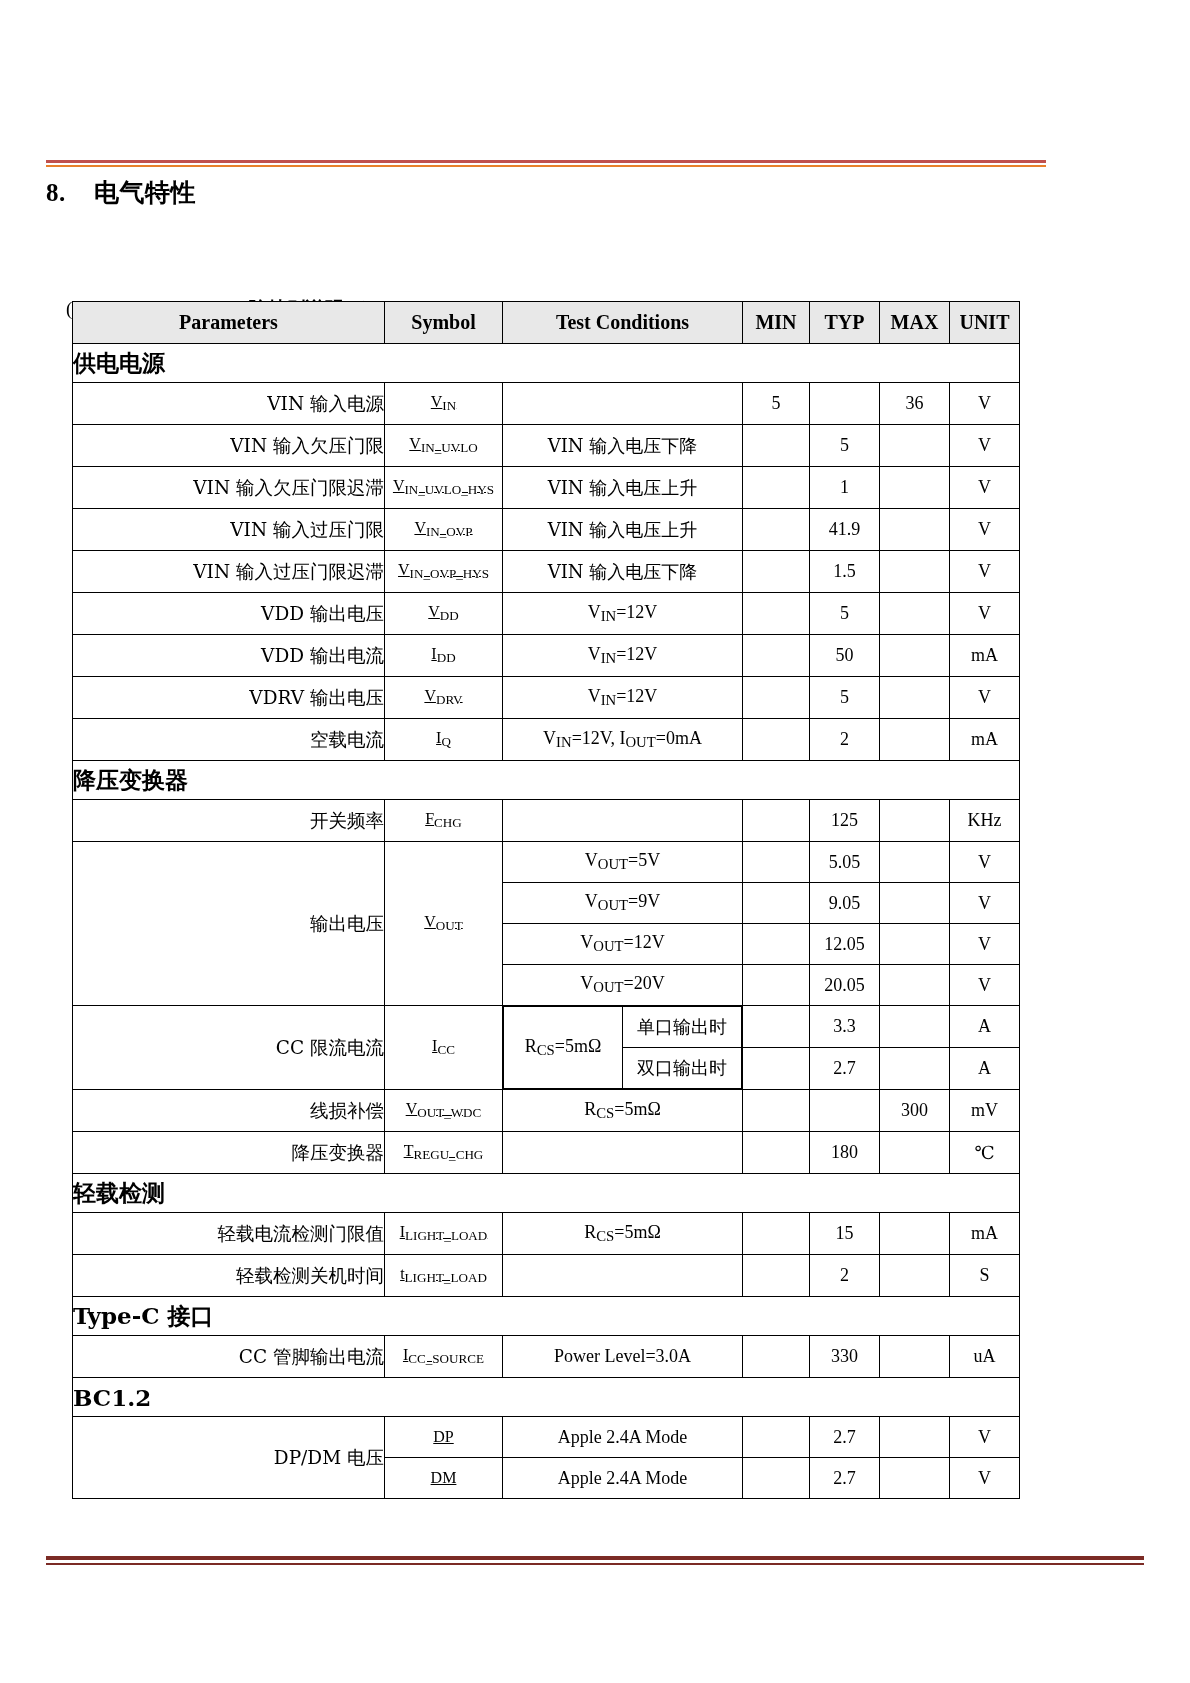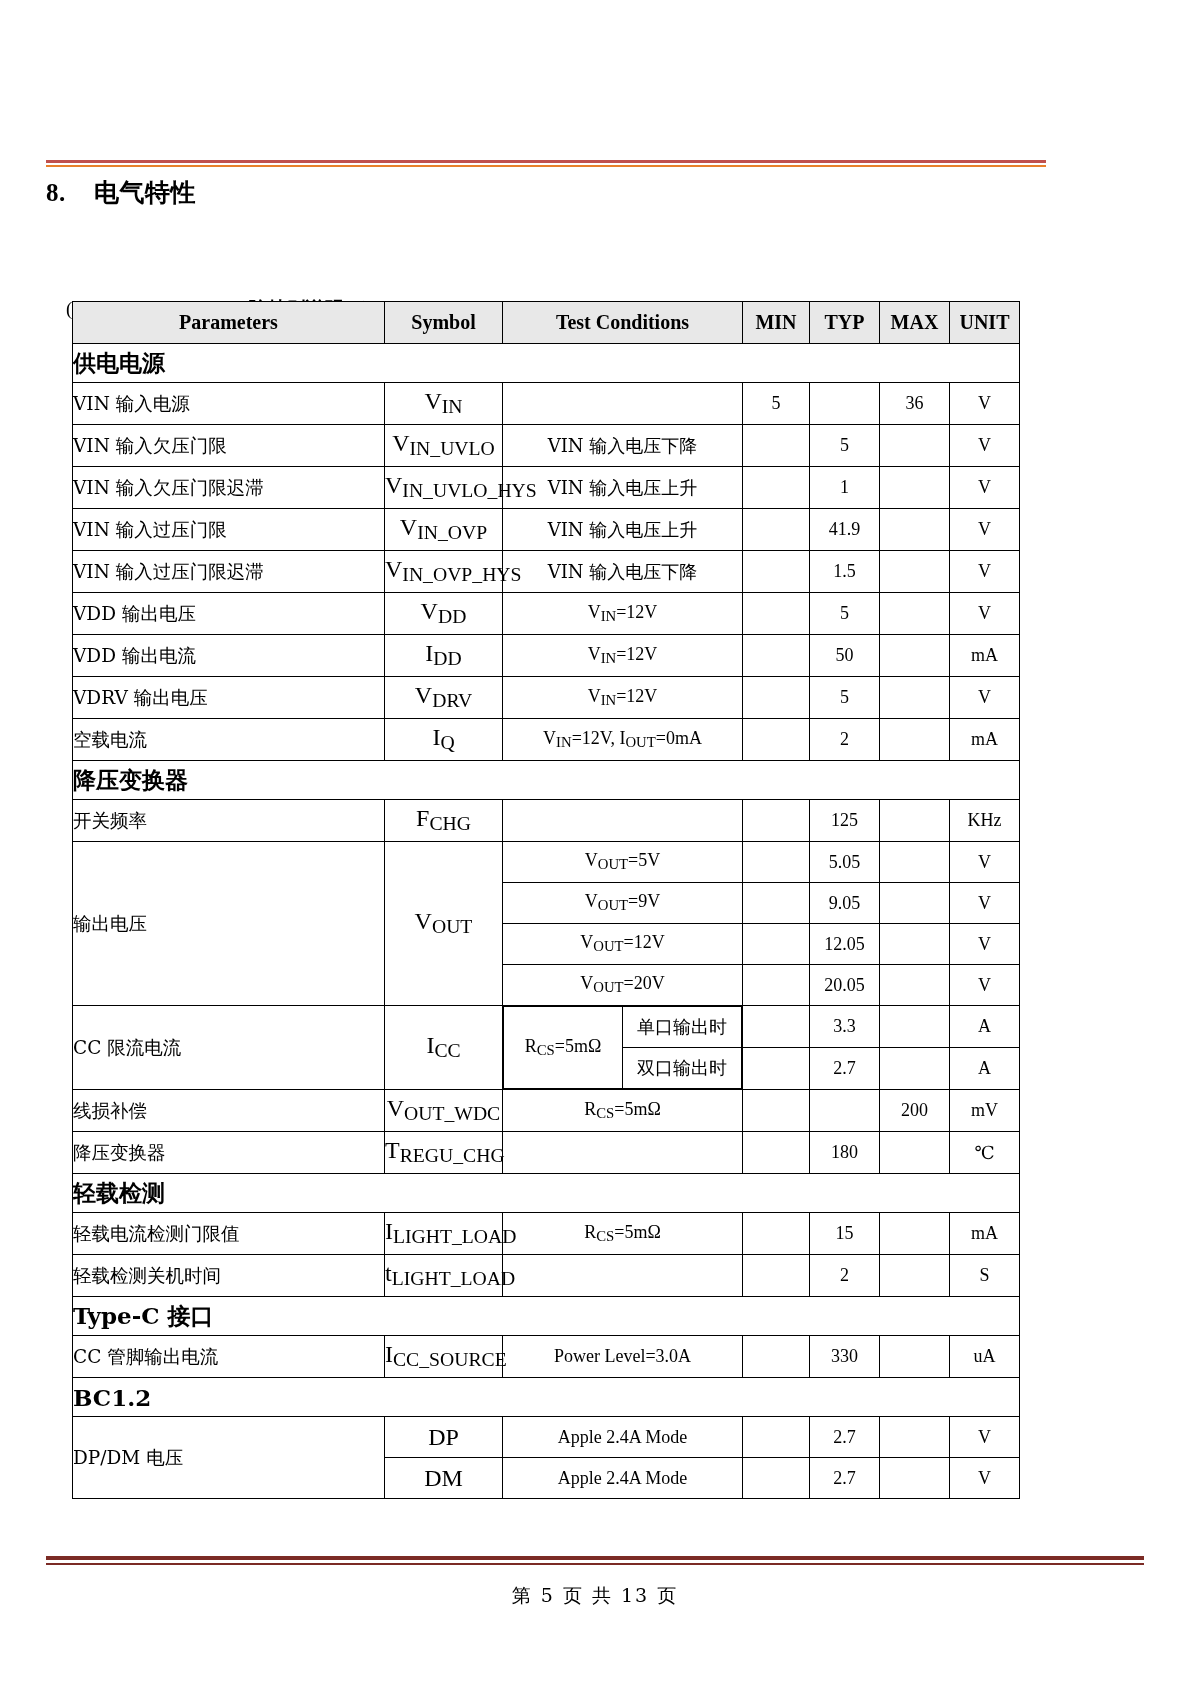--- a/index.html
+++ b/index.html
@@ -99,30 +99,31 @@
   table.spec th {
     background: #e8e8e8;
     font-weight: bold;
     font-size: 20px;
     height: 41px;
     text-align: center;
   }
   .outer-top td, .outer-top th { border-top: 2px solid #000; }
 
   td.param {
-    text-align: left;
+    text-align: right;
     padding-left: 7px;
     height: 41px;
     margin-top: 16px;
   }
   td.sym, td.cond, td.num, td.unit {
     text-align: center;
   }
   td.sym {
-    font-size: 24px;
+    font-size: 16px;
+    text-decoration: underline;
   }
   td.cond {
     font-size: 18px;
   }
   td.num, td.unit {
     font-size: 18px;
   }
   tr.datarow td { height: 41px; }
   tr.sub-row td { height: 40px; }
 
@@ -396,21 +397,21 @@
         <td class="num"></td>
         <td class="unit">A</td>
       </tr>
 
       <tr class="datarow">
         <td class="param cn">线损补偿</td>
         <td class="sym"><span>V</span><sub class="sc">OUT_WDC</sub></td>
         <td class="cond"><span>R</span><sub class="sc">CS</sub><span>=5mΩ</span></td>
         <td class="num"></td>
         <td class="num"></td>
-        <td class="num">200</td>
+        <td class="num">300</td>
         <td class="unit">mV</td>
       </tr>
 
       <tr class="datarow">
         <td class="param cn">降压变换器</td>
         <td class="sym"><span>T</span><sub class="sc">REGU_CHG</sub></td>
         <td class="cond"></td>
         <td class="num"></td>
         <td class="num">180</td>
         <td class="num"></td>
@@ -478,15 +479,14 @@
       </tr>
 
     </tbody>
   </table>
 
   <div class="foot-rule">
     <div class="f1"></div>
     <div class="f2"></div>
   </div>
 
-  <div class="foot-text">第 5 页 共 13 页</div>
 
 </div>
 
 </body></html>

